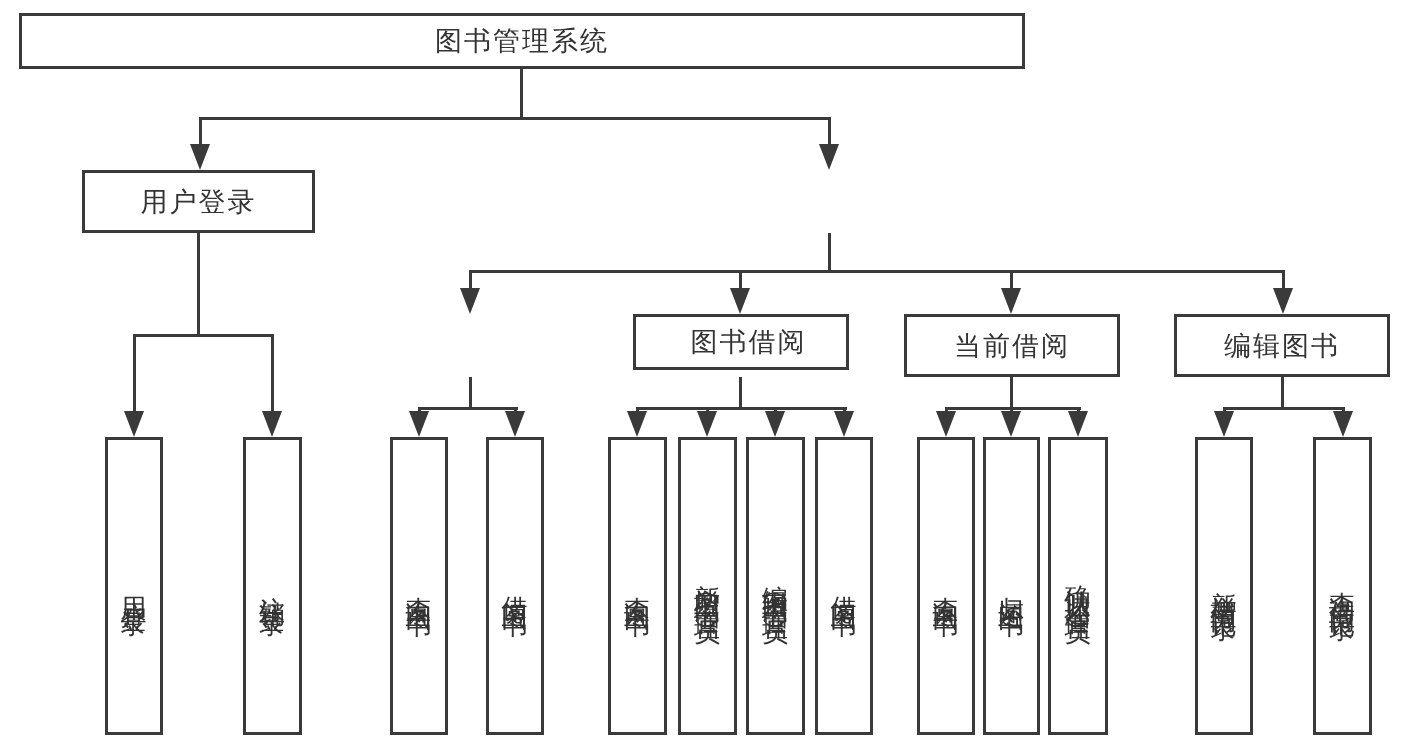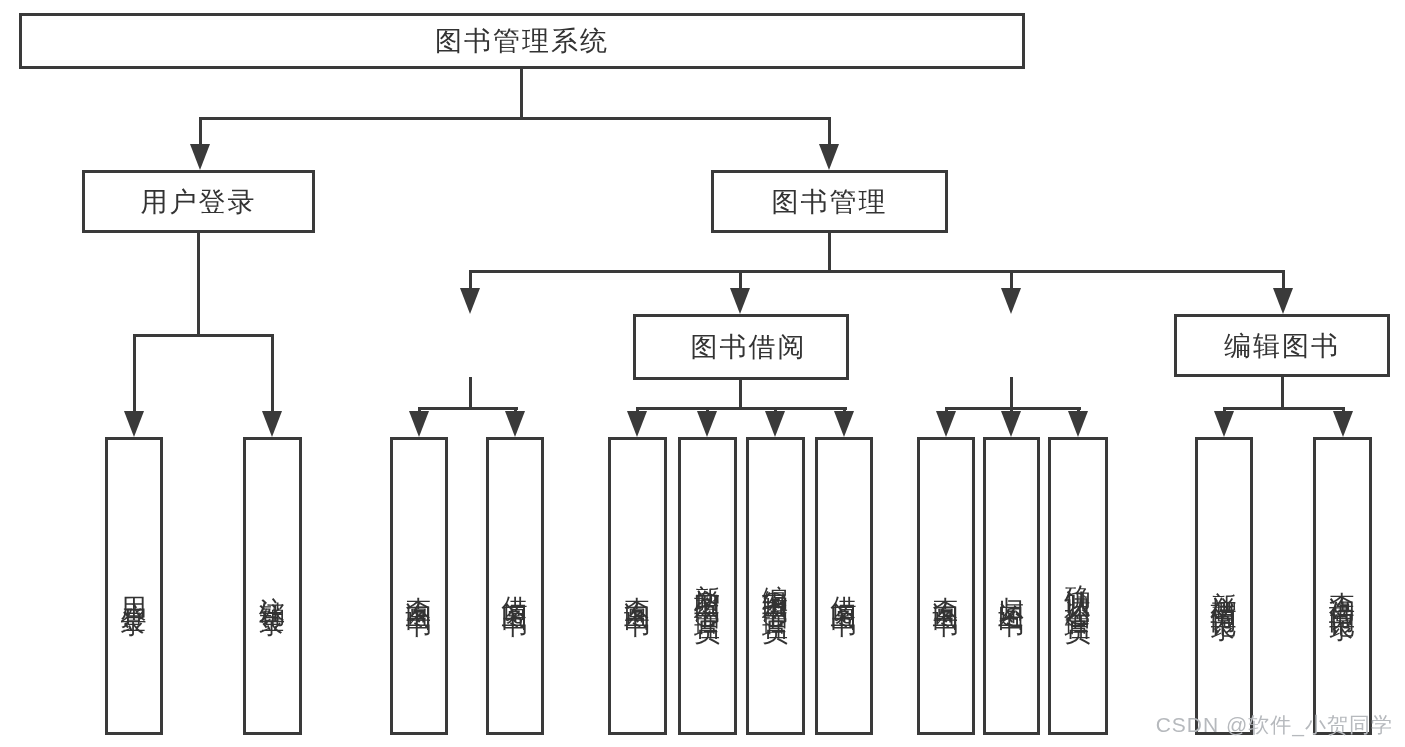--- a/index.html
+++ b/index.html
@@ -34,21 +34,21 @@
     position:absolute;right:12px;bottom:8px;z-index:5;
     font-size:21px;letter-spacing:1px;color:var(--watermark,#b6b9bd);
   }
   
   #n-root{left:19px;top:13px;width:1006px;height:56px;}
   #n-l2-login{left:82px;top:170px;width:233px;height:63px;}
   #n-l2-mgmt{left:711px;top:170px;width:237px;height:63px;}
   #n-login-1{left:105px;top:437px;width:58px;height:298px;}
   #n-login-2{left:243px;top:437px;width:59px;height:298px;}
   #n-l3-rec{left:363px;top:314px;width:215px;height:63px;}
-  #n-l3-bor{left:633px;top:314px;width:216px;height:66px;padding-left:15px;}
+  #n-l3-bor{left:633px;top:314px;width:216px;height:56px;padding-left:15px;}
   #n-l3-cur{left:904px;top:314px;width:216px;height:63px;}
   #n-l3-rcd{left:1174px;top:314px;width:216px;height:63px;}
   #n-rec-1{left:390px;top:437px;width:58px;height:298px;}
   #n-rec-2{left:486px;top:437px;width:58px;height:298px;}
   #n-bor-1{left:608px;top:437px;width:59px;height:298px;}
   #n-bor-2{left:678px;top:437px;width:59px;height:298px;}
   #n-bor-3{left:746px;top:437px;width:59px;height:298px;}
   #n-bor-4{left:815px;top:437px;width:58px;height:298px;}
   #n-cur-1{left:917px;top:437px;width:58px;height:298px;}
   #n-cur-2{left:983px;top:437px;width:57px;height:298px;}
@@ -108,41 +108,41 @@
   <div class="box" id="n-root">图书管理系统</div>
 
   <div class="v" id="c-a-v"></div>
   <div class="h" id="c-a-h"></div>
   <div class="v" id="c-a1-v"></div>
   <div class="a" id="c-a1-a"></div>
   <div class="v" id="c-a2-v"></div>
   <div class="a" id="c-a2-a"></div>
 
   <div class="box" id="n-l2-login">用户登录</div>
-  <div class="box" id="n-l2-mgmt">图书管理</div>
 
   <div class="v" id="c-b-v"></div>
   <div class="h" id="c-b-h"></div>
   <div class="v" id="c-b1-v"></div>
   <div class="a" id="c-b1-a"></div>
   <div class="v" id="c-b2-v"></div>
   <div class="a" id="c-b2-a"></div>
 
   <div class="v" id="c-c-v"></div>
   <div class="h" id="c-c-h"></div>
   <div class="v" id="c-c1-v"></div>
   <div class="a" id="c-c1-a"></div>
   <div class="v" id="c-c2-v"></div>
   <div class="a" id="c-c2-a"></div>
   <div class="v" id="c-c3-v"></div>
   <div class="a" id="c-c3-a"></div>
   <div class="v" id="c-c4-v"></div>
   <div class="a" id="c-c4-a"></div>
 
   <div class="box" id="n-l3-bor">图书借阅</div>
+  <div class="box" id="n-l3-cur">当前借阅</div>
   <div class="box" id="n-l3-rcd">编辑图书</div>
 
   <div class="v" id="c-d-v"></div>
   <div class="h" id="c-d-h"></div>
   <div class="v" id="c-d1-v"></div>
   <div class="a" id="c-d1-a"></div>
   <div class="v" id="c-d2-v"></div>
   <div class="a" id="c-d2-a"></div>
 
   <div class="v" id="c-e-v"></div>
@@ -183,15 +183,14 @@
   <div class="box vbox" id="n-bor-3">编辑图书（管理员）</div>
   <div class="box vbox" id="n-bor-4">借阅图书</div>
 
   <div class="box vbox" id="n-cur-1">查询图书</div>
   <div class="box vbox" id="n-cur-2">归还图书</div>
   <div class="box vbox" id="n-cur-3">确认归还（管理员）</div>
 
   <div class="box vbox" id="n-rcd-1">新增借阅记录</div>
   <div class="box vbox" id="n-rcd-2">查询借阅记录</div>
 
-  <div class="watermark">CSDN @软件_小贺同学</div>
 
 </div>
 
 </body></html>

